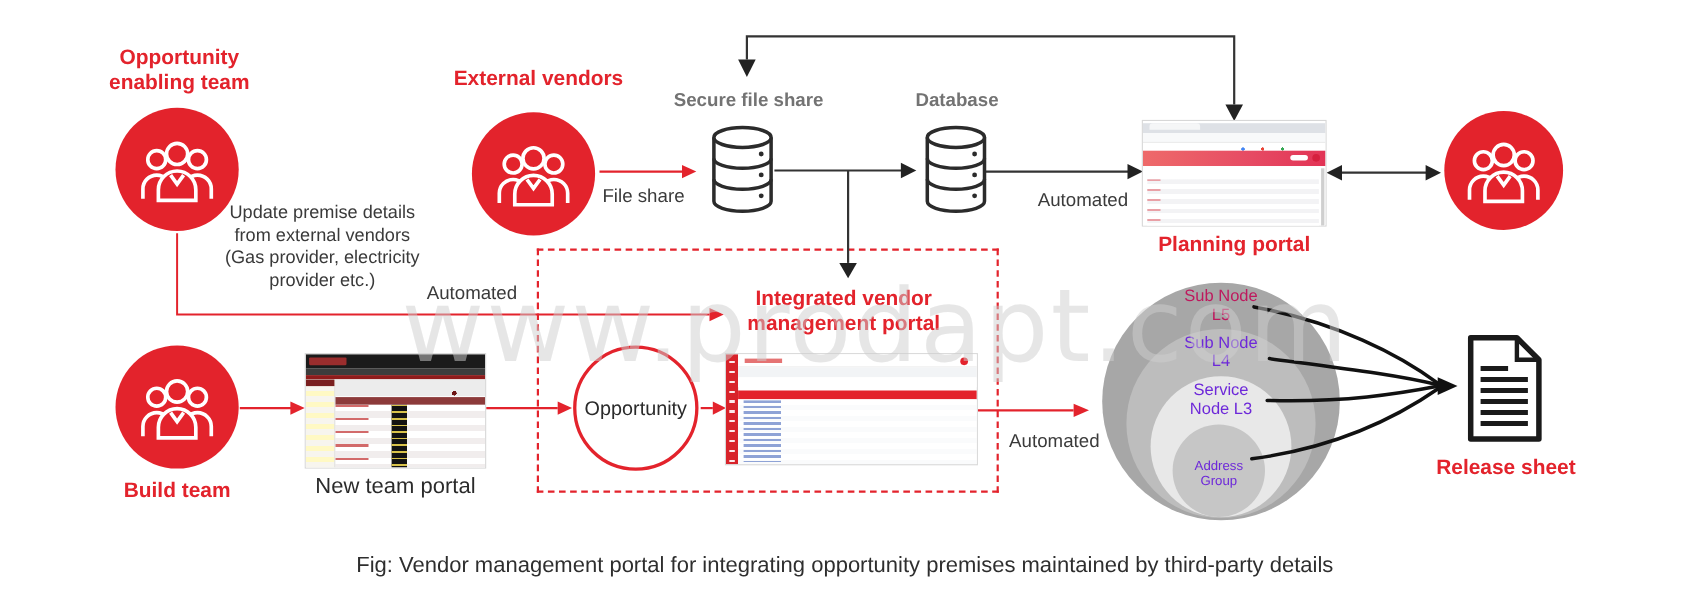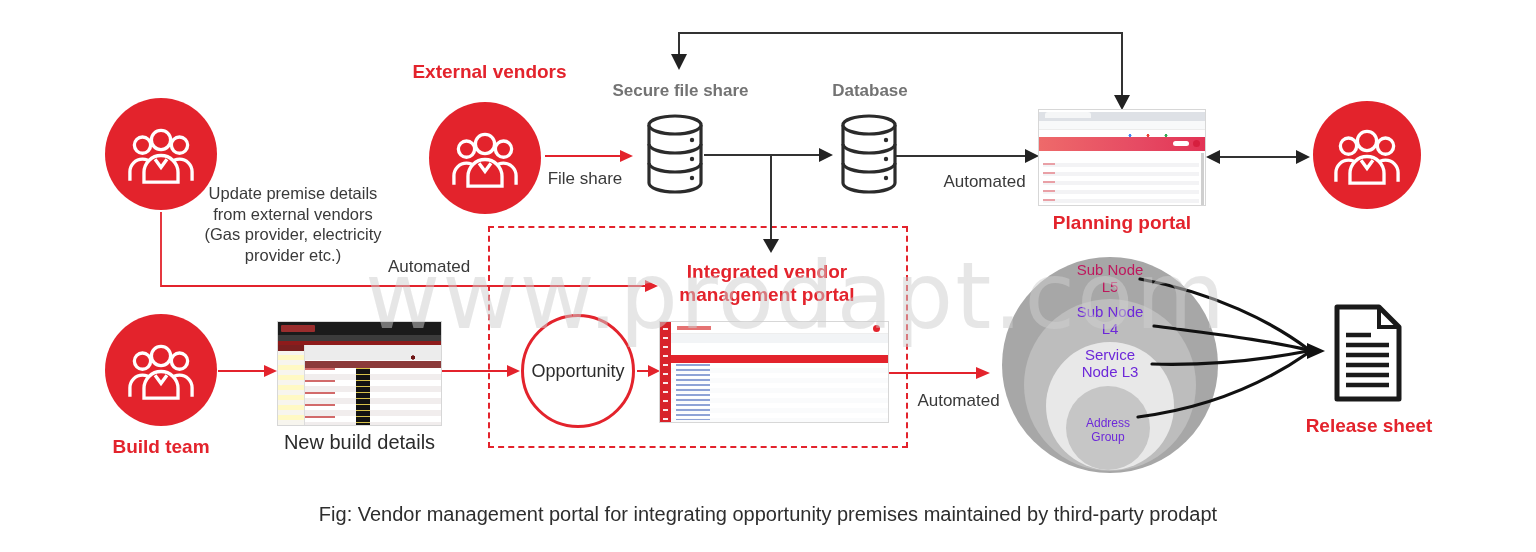--- a/index.html
+++ b/index.html
@@ -146,20 +146,21 @@
       <path d="M1140,279 C1215,293 1272,322 1308,349"></path>
       <path d="M1154,326 C1222,335 1272,341 1308,350"></path>
       <path d="M1152,364 C1222,366 1272,358 1308,351"></path>
       <path d="M1138,417 C1216,407 1272,378 1308,353"></path>
     </g>
     <polygon points="1325,351 1307,343 1307,359" fill="#111"></polygon>
   </svg>
 
   <div class="watermark">www.prodapt.com</div>
 
+  <div class="lbl-red" style="left:73px;top:42px;width:180px;">Opportunity enabling team</div>
   <div class="team-circle" style="left:105px;top:98px;">
     <svg viewBox="0 0 100 100">
       <g fill="none" stroke="#fff" stroke-width="4.5">
         <circle cx="25" cy="38" r="11"></circle>
         <path d="M8,86 v-12 a17,17 0 0 1 34,0 v12"></path>
         <circle cx="75" cy="38" r="11"></circle>
         <path d="M58,86 v-12 a17,17 0 0 1 34,0 v12"></path>
         <circle cx="50" cy="31" r="13" fill="#e3232c"></circle>
         <path d="M27,88 v-13 a23,23 0 0 1 46,0 v13 z" fill="#e3232c"></path>
         <path d="M42,57 L50,68 L58,57"></path>
@@ -287,33 +288,33 @@
     <div class="nb-body">
       <div class="nb-side"></div>
         <div class="nb-side-top"></div>
       <div class="nb-tool"></div>
         <div class="nb-thead"></div>
       <div class="nb-rows"></div>
         <div class="nb-redcol"></div>
         <div class="nb-black"></div>
     </div>
   </div>
-  <div class="lbl-dark" style="left:268px;top:430px;width:183px;font-size:20px;color:#2b2b2b;">New build details</div>
+  <div class="lbl-dark" style="left:268px;top:430px;width:183px;font-size:20px;color:#2b2b2b;">New team portal</div>
   <div class="lbl-dark" style="left:906px;top:390px;width:105px;">Automated</div>
 
   <div class="abs" style="left:1331px;top:303px;z-index:3;">
     <svg width="74" height="100" viewBox="0 0 74 100">
       <path d="M6,4 H48 L68,24 V96 H6 Z" fill="#fff" stroke="#1a1a1a" stroke-width="5" stroke-linejoin="round"></path>
       <path d="M48,4 V24 H68" fill="none" stroke="#1a1a1a" stroke-width="4"></path>
       <g stroke="#1a1a1a" stroke-width="4.5">
         <line x1="15" y1="32" x2="40" y2="32"></line>
         <line x1="15" y1="42" x2="58" y2="42"></line>
         <line x1="15" y1="52" x2="58" y2="52"></line>
         <line x1="15" y1="62" x2="58" y2="62"></line>
         <line x1="15" y1="72" x2="58" y2="72"></line>
         <line x1="15" y1="82" x2="58" y2="82"></line>
       </g>
     </svg>
   </div>
   <div class="lbl-red" style="left:1293px;top:415px;width:152px;">Release sheet</div>
 
-  <div class="caption">Fig: Vendor management portal for integrating opportunity premises maintained by third-party prodapt</div>
+  <div class="caption">Fig: Vendor management portal for integrating opportunity premises maintained by third-party details</div>
 </div>
 
 </body></html>

